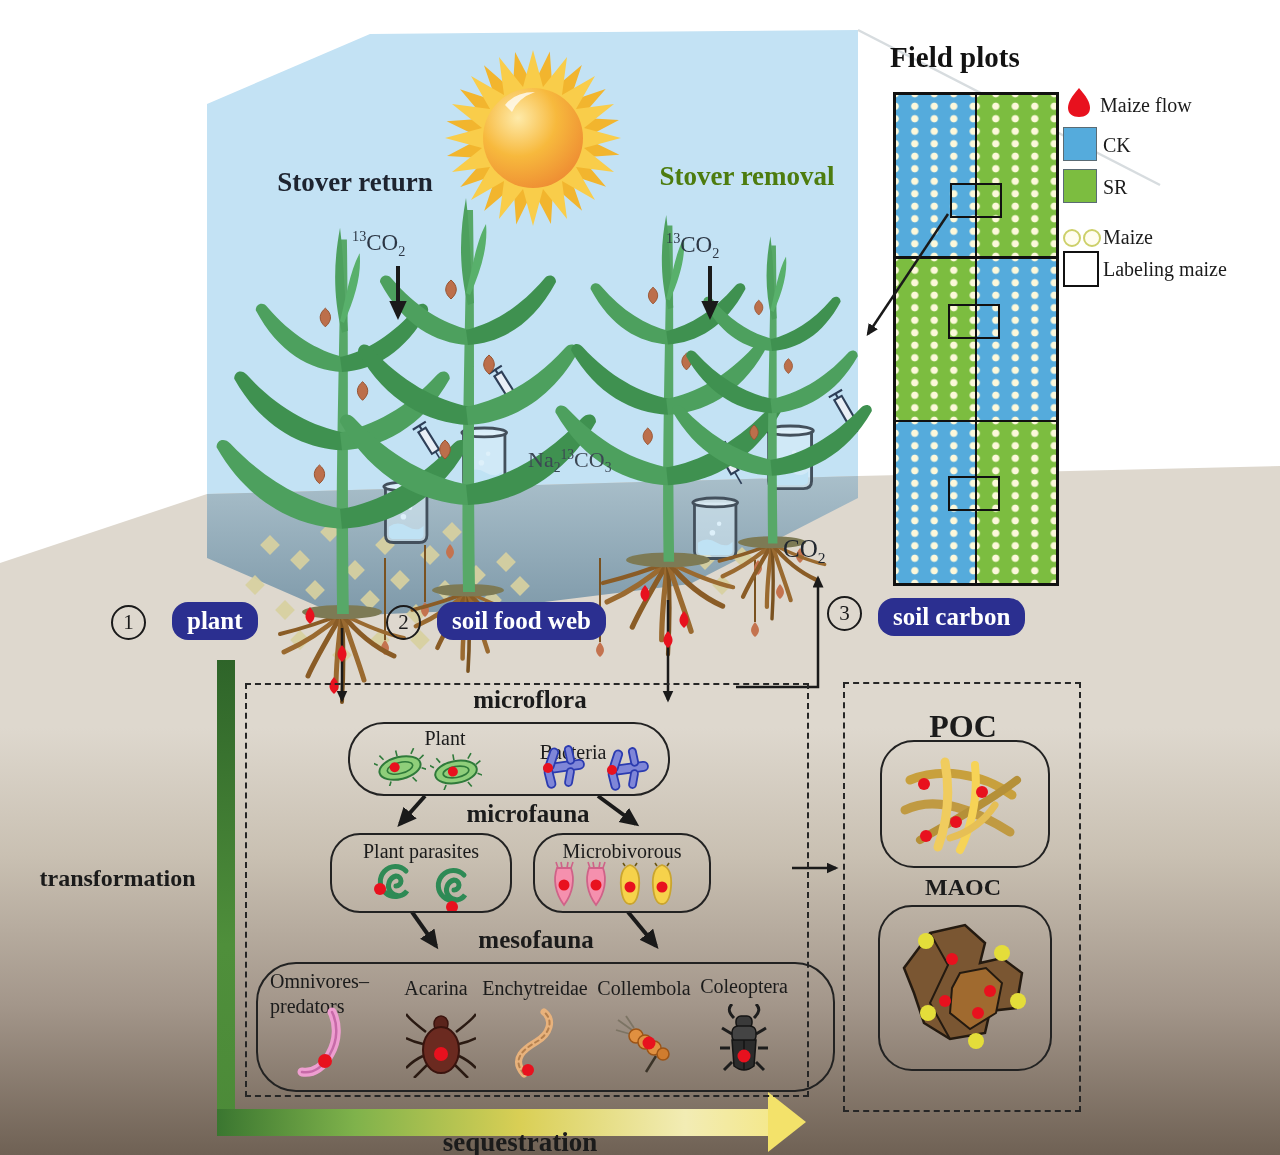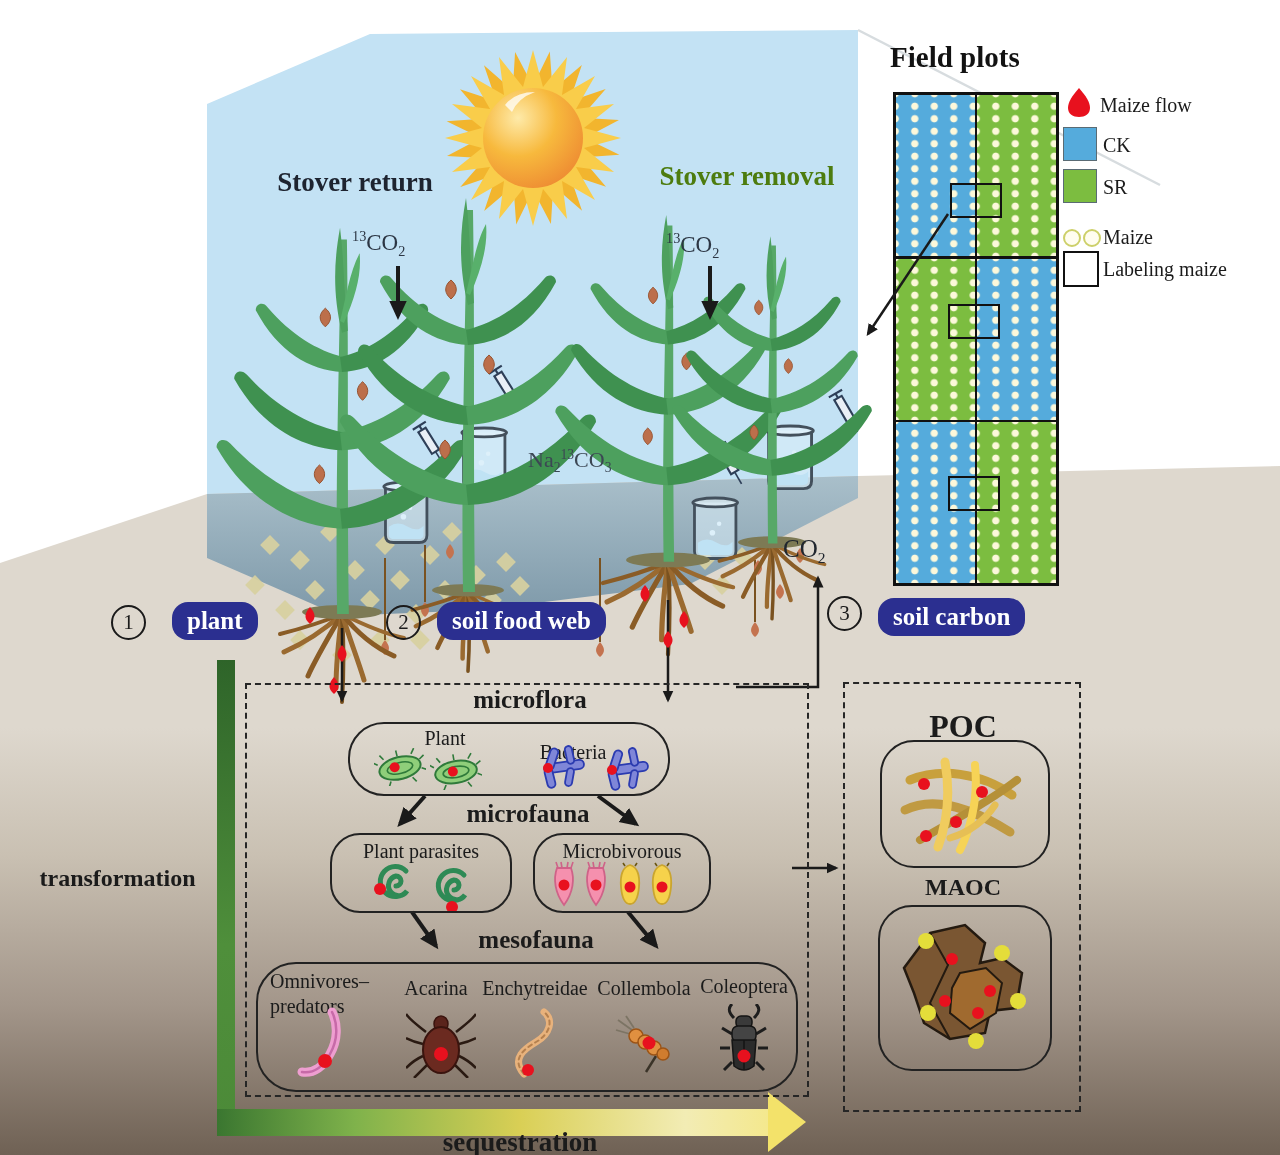--- a/index.html
+++ b/index.html
@@ -418,21 +418,21 @@
     <circle cx="13" cy="26" r="5.5" fill="#e8111e"></circle>
   </svg>
   <svg class="icon" style="left:114px;top:26px;" width="26" height="46" viewBox="0 0 26 46">
     <path d="M13,4 C20,6 23,14 22,26 C21,37 18,43 13,43 C8,43 5,37 4,26 C3,14 6,6 13,4 Z" fill="#f6d24b" stroke="#caa52f" stroke-width="1.8"></path>
     <line x1="8" y1="5" x2="6" y2="2" stroke="#6b5510" stroke-width="1.6"></line>
         <line x1="18" y1="5" x2="20" y2="2" stroke="#6b5510" stroke-width="1.6"></line>
     <circle cx="13" cy="26" r="5.5" fill="#e8111e"></circle>
   </svg>
 </div>
 
-<div class="rbox" style="left:256px;top:962px;width:538px;height:126px;border-radius:40px;">
+<div class="rbox" style="left:256px;top:962px;width:538px;height:126px;border-radius:40px;padding-left:37px;">
   <span class="name" style="left:12px;top:5px;width:116px;white-space:normal;line-height:1.25;">Omnivores–predators</span>
   <span class="name ctr" style="left:132px;top:13px;width:92px;">Acarina</span>
   <span class="name ctr" style="left:216px;top:13px;width:122px;">Enchytreidae</span>
   <span class="name ctr" style="left:330px;top:13px;width:112px;">Collembola</span>
   <span class="name ctr" style="left:434px;top:11px;width:104px;">Coleoptera</span>
 
   <svg class="icon" style="left:30px;top:42px;" width="60" height="80" viewBox="0 0 60 80">
     <path d="M44,6 C50,18 50,34 42,48 C36,60 26,68 14,66" fill="none" stroke="#ee9ed0" stroke-width="9" stroke-linecap="round"></path>
     <path d="M44,6 C50,18 50,34 42,48 C36,60 26,68 14,66" fill="none" stroke="#c76aa8" stroke-width="2.5" stroke-linecap="round"></path>
     <circle cx="37" cy="55" r="7" fill="#e8111e"></circle>

